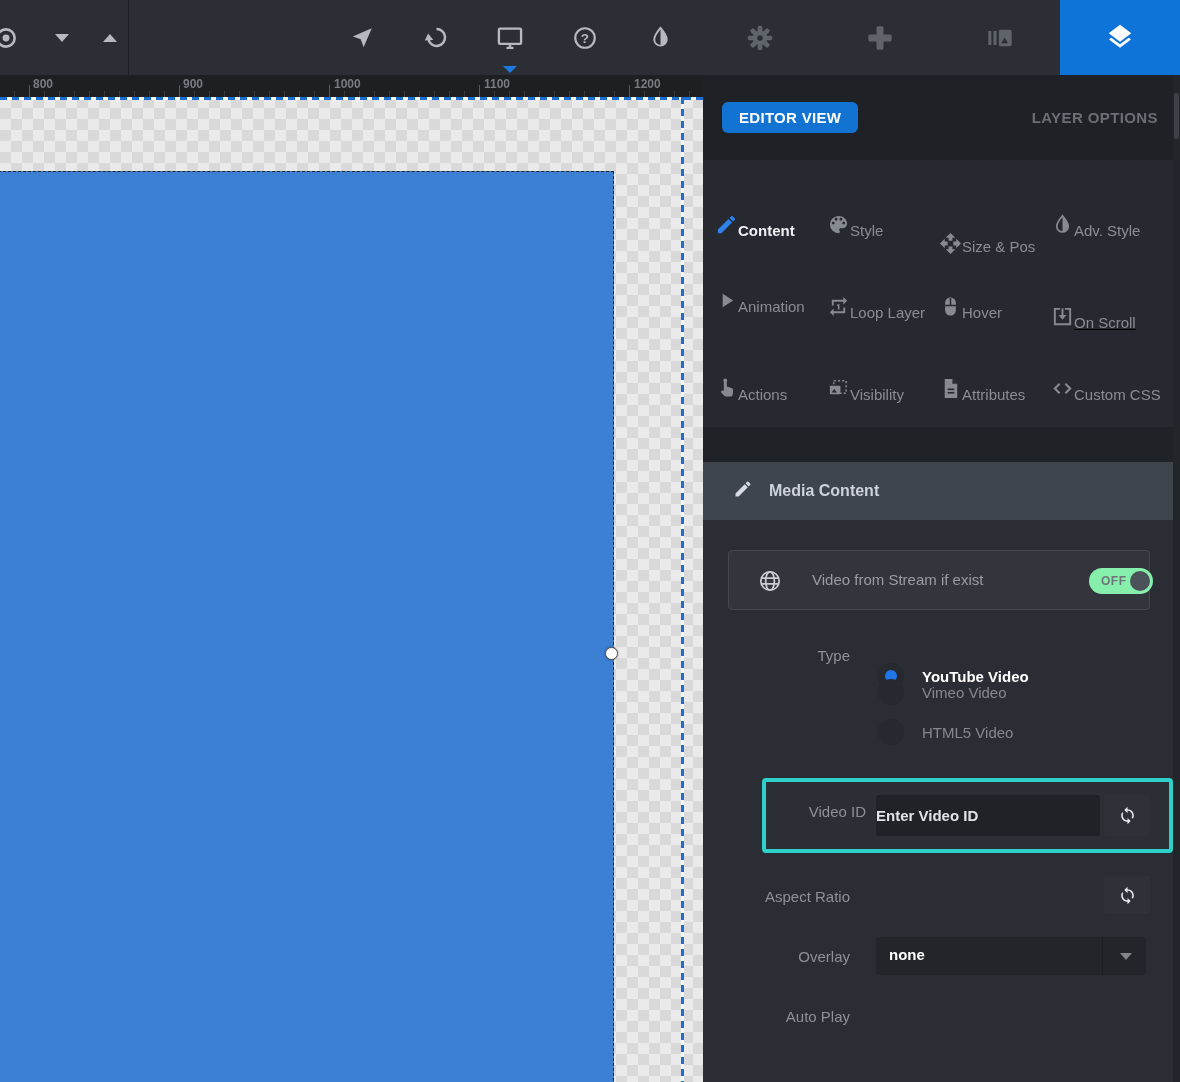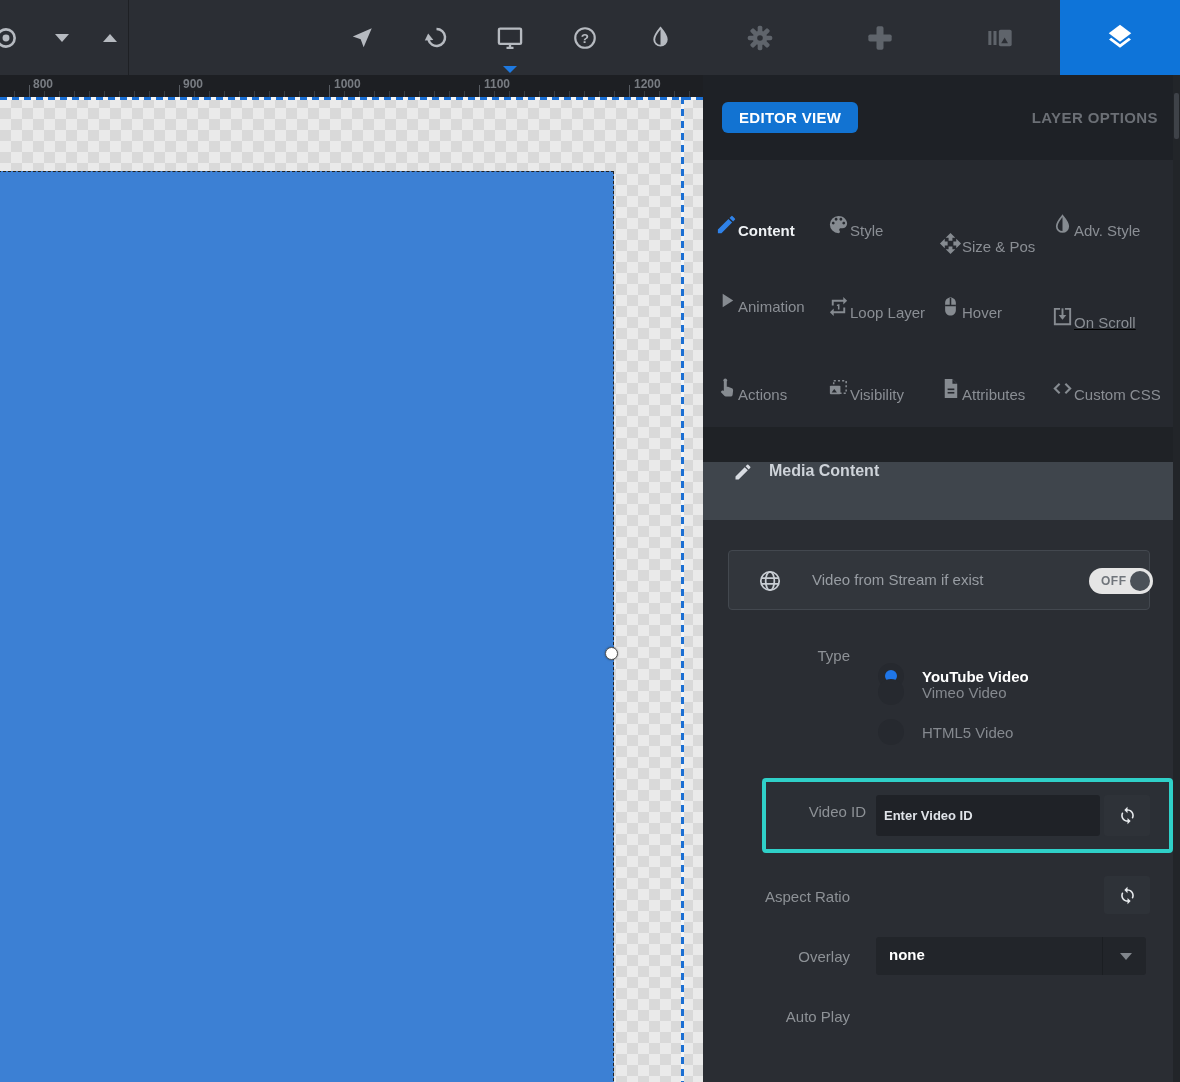--- a/index.html
+++ b/index.html
@@ -52,52 +52,52 @@
 
   #tabs-grid { position:absolute; left:12px; top:98px; width:450px; }
   .tab { position:absolute; width:112px; height:82px; display:flex; 
     align-items:center; padding-top:20px; cursor:pointer; }
   .tab .ticon { height:24px; display:flex; align-items:center; justify-content:center; }
   .tab .tlabel { margin-top:12px; font-size:15px; color:#8a8e94; white-space:nowrap; }
   .tab.active .tlabel { color:#eef1f4; font-weight:700; }
 
   #dark-strip { position:absolute; left:0; top:352px; width:477px; height:35px; background:#1f2226; }
   #media-bar { position:absolute; left:0; top:387px; width:477px; height:58px; background:#3f454c;
-    display:flex; }
+    display:flex; align-items:center; }
   #media-bar .mc-icon { margin-left:30px; }
   #media-bar .mc-title { margin-left:16px; color:#ced3d9; font-size:16px; font-weight:700; }
   #content-area { position:absolute; left:0; top:445px; width:477px; height:562px; background:#2a2d33; }
 
   
   #stream-box { position:absolute; left:25px; top:30px; width:422px; height:60px;
     background:#32363c; border:1px solid #43484f; border-radius:4px; }
   #stream-box .glabel { position:absolute; left:83px; top:20px; font-size:15px; color:#989da3; }
   #stream-box .globe { position:absolute; left:28px; top:17px; }
   #stream-toggle { position:absolute; left:360px; top:17px; width:64px; height:26px;
-    background:#e5e5e5; border-radius:13px; cursor:pointer;text-align:center; }
+    background:#86efac; border-radius:13px; cursor:pointer;text-align:center; }
   #stream-toggle .tstate { position:absolute; left:12px; top:6px; font-size:12px; font-weight:700;
     color:#70757b; letter-spacing:.5px; }
   #stream-toggle .knob { position:absolute; right:3px; top:3px; width:20px; height:20px;
     border-radius:50%; background:#4b5158; }
 
   
   .row-label { position:absolute; left:0; width:147px; text-align:right; font-size:15px; color:#8d9196; }
   .radio-row { position:absolute; left:175px; display:flex; align-items:center; cursor:pointer; }
   .radio { width:26px; height:26px; border-radius:50%; background:#26292f; position:relative; flex:0 0 auto; }
   .radio.sel::after { content:""; position:absolute; left:7px; top:7px; width:12px; height:12px;
     border-radius:50%; background:#1f76e8; }
   .radio-row .rlab { margin-left:18px; font-size:15px; color:#85898f; }
   .radio-row.sel .rlab { color:#fff; font-weight:700; }
 
   
   #video-id-box { position:absolute; left:59px; top:258px; width:411px; height:75px;
     border:4px solid #2fd0c8; border-radius:4px; background:#2b2f35; }
   #video-id-input { position:absolute; left:110px; top:13px; width:224px; height:41px;
-    background:#1f2227; border:none; border-radius:3px; color:#f9a8d4; font-size:13px; font-weight:700;
-    padding:0 8px; font-family:"Liberation Sans",sans-serif; outline:none; }
+    background:#1f2227; border:none; border-radius:3px; color:#f9a8d4; font-size:15px; font-weight:700;
+    padding:0 0; font-family:"Liberation Sans",sans-serif; outline:none; }
   #video-id-input::placeholder { color:#e0e4e9; opacity:1; }
   #video-id-box .row-label { width:100px; top:21px; left:0; }
   .refresh-btn { position:absolute; width:46px; height:41px; background:#2e3238; border-radius:3px;
     display:flex; align-items:center; justify-content:center; cursor:pointer; }
 
   
   .sel-box { position:absolute; left:173px; height:38px; background:#22252a; border-radius:3px;
     cursor:pointer; }
   .sel-box .sval { position:absolute; left:13px; top:9px; font-size:15px; font-weight:700; color:#fff; }
   .sel-box .caret { position:absolute; right:14px; top:16px; width:0; height:0;

